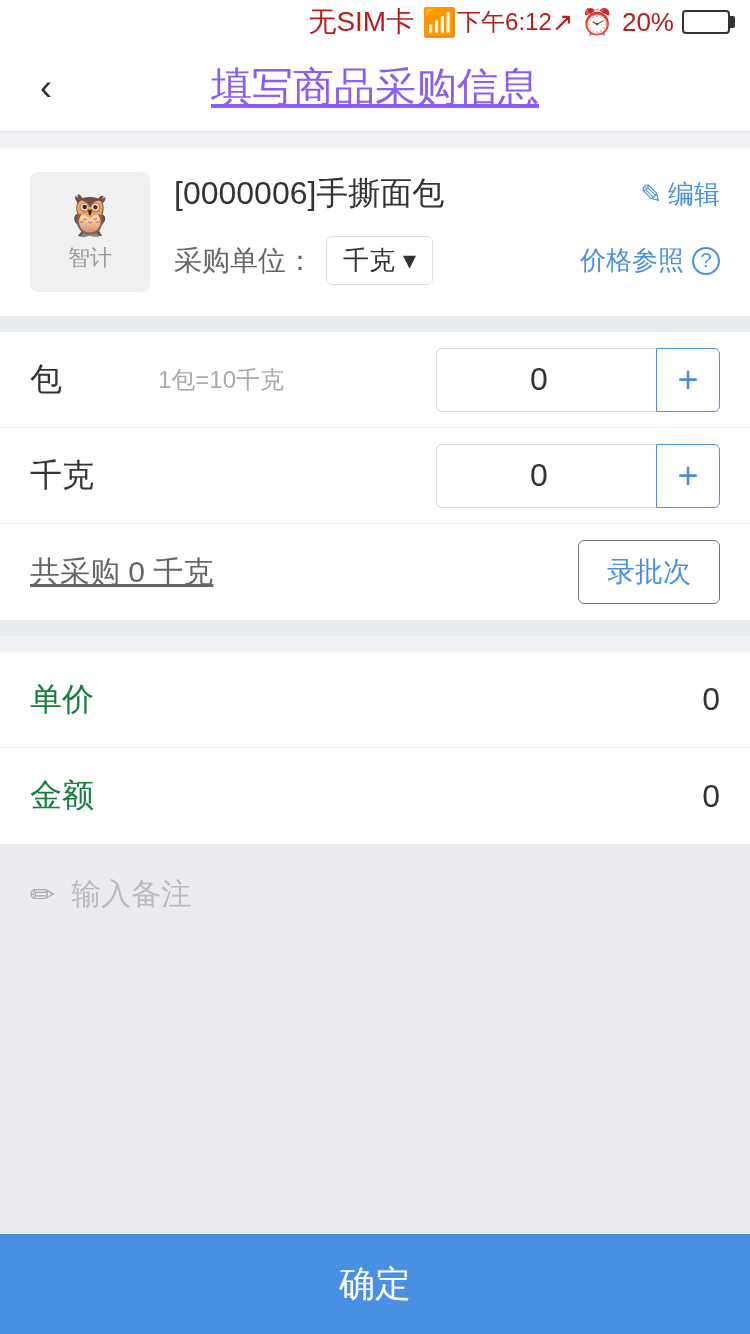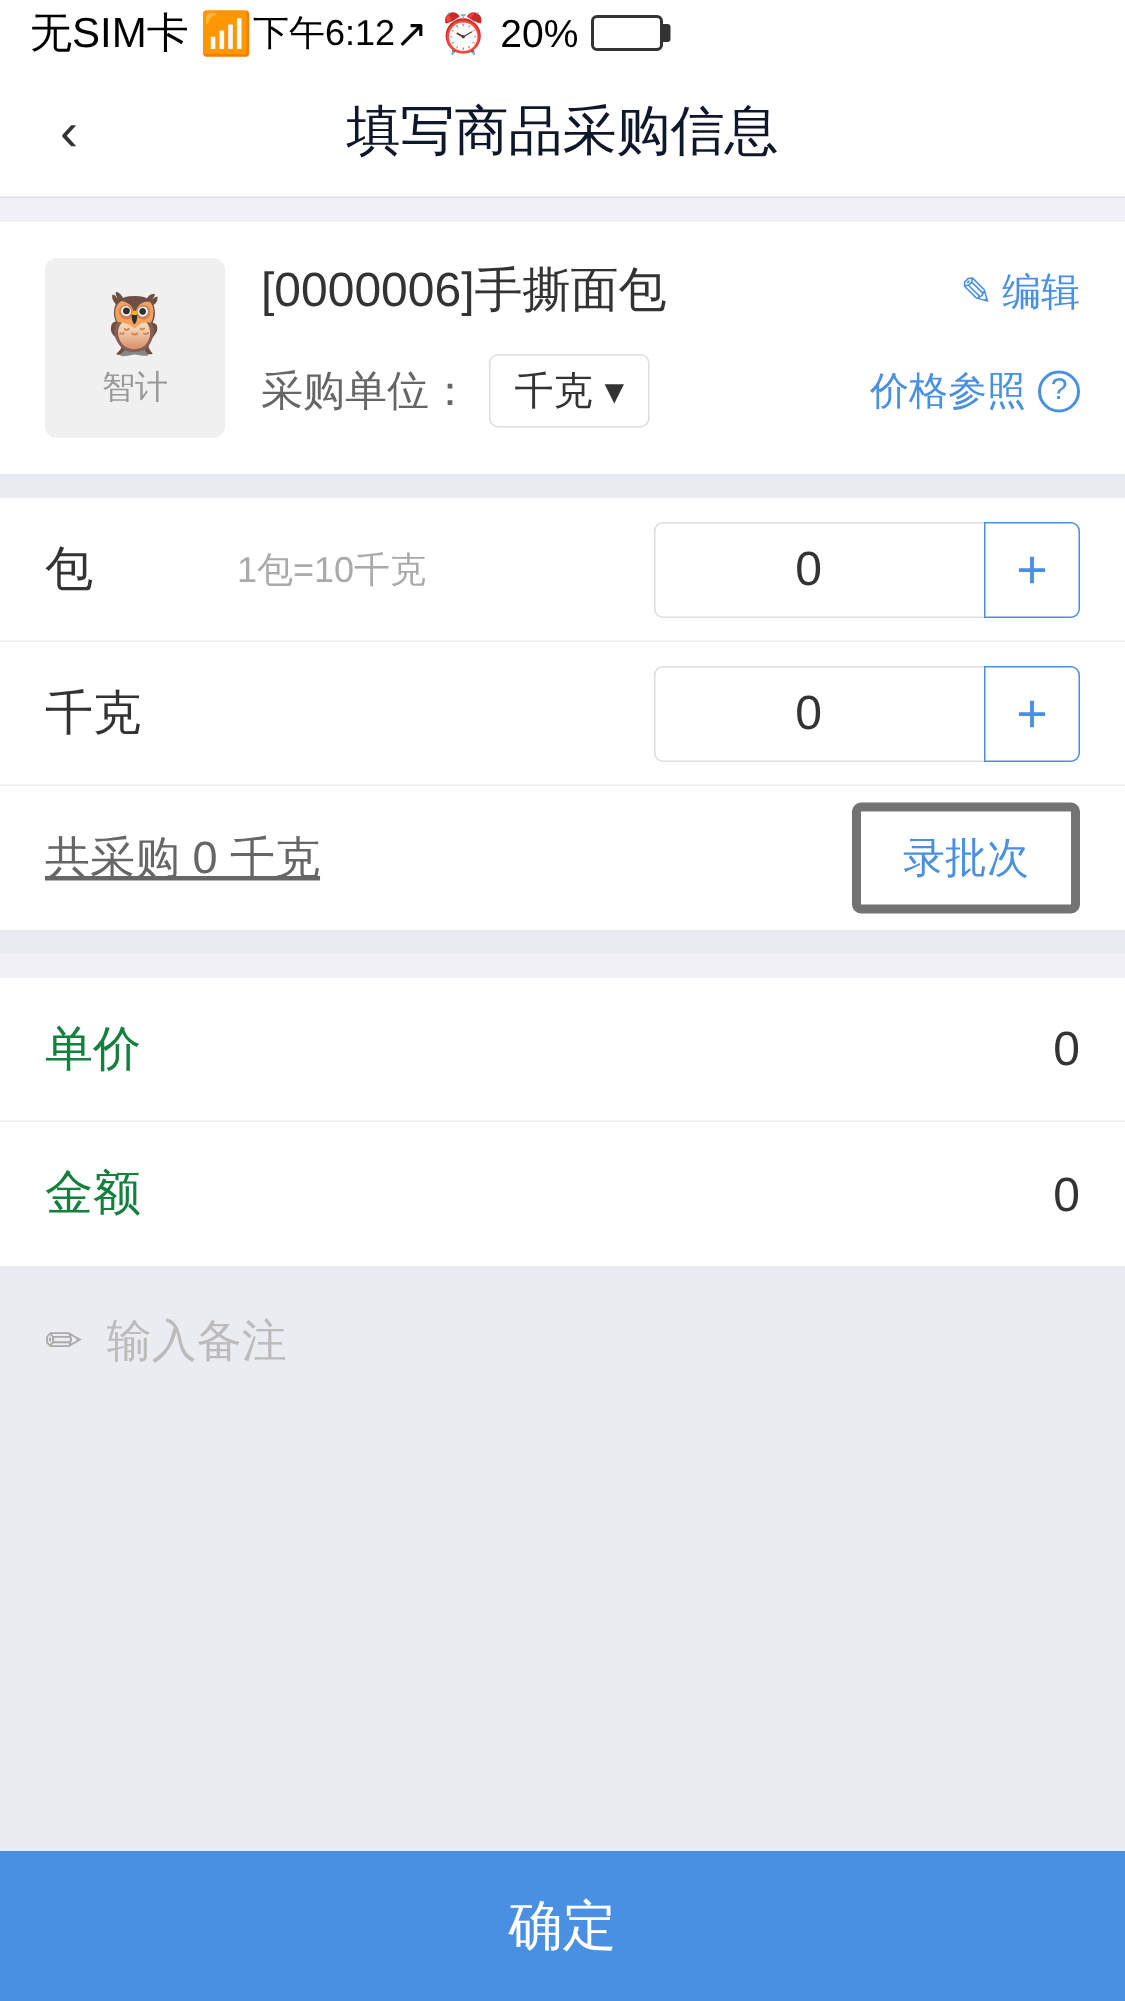--- a/index.html
+++ b/index.html
@@ -12,24 +12,24 @@
       font-size: 32px;
       color: #333;
     }
 
     
     .status-bar {
       height: 44px;
       background: #fff;
       display: flex;
       align-items: center;
-      justify-content: flex-start;
+      justify-content: flex-end;
       padding: 0 20px;
       font-size: 28px;
-      color: #000000;
+      color: #b91c1c;
     }
     .status-left { display: flex; align-items: center; gap: 8px; }
     .status-center { font-size: 24px; font-weight: 400; }
     .status-right { display: flex; align-items: center; gap: 8px; font-size: 26px; }
     .battery-icon {
       width: 48px; height: 24px; border: 2px solid #333; border-radius: 4px; position: relative; display: inline-block;
     }
     .battery-icon::after {
       content: ''; position: absolute; right: -7px; top: 50%; transform: translateY(-50%);
       width: 5px; height: 12px; background: #333; border-radius: 0 2px 2px 0;
@@ -51,23 +51,24 @@
     .nav-back {
       font-size: 36px;
       color: #333;
       cursor: pointer;
       padding: 10px;
     }
     .nav-title {
       position: absolute;
       left: 50%;
       transform: translateX(-50%);
-      font-size: 36px;
+      font-size: 41px;
       font-weight: 500;
-      color: #0f172a;
+      color: #8b5cf6;
+      text-decoration: underline;
     }
 
     
     .product-card {
       background: #fff;
       margin-top: 16px;
       padding: 24px 30px;
       display: flex;
       align-items: flex-start;
       gap: 24px;
@@ -209,21 +210,21 @@
       padding: 0 30px;
       height: 96px;
     }
     .total-label {
       font-size: 30px;
       color: #666;
       text-decoration: underline;
     }
     .record-batch-btn {
       margin-left: auto;
-      border: 6px solid #737373;
+      border: 1px solid #737373;
       border-radius: 6px;
       padding: 12px 28px;
       font-size: 28px;
       color: #4a90e2;
       background: #fff;
       cursor: pointer;
     }
 
     
     .detail-section {

